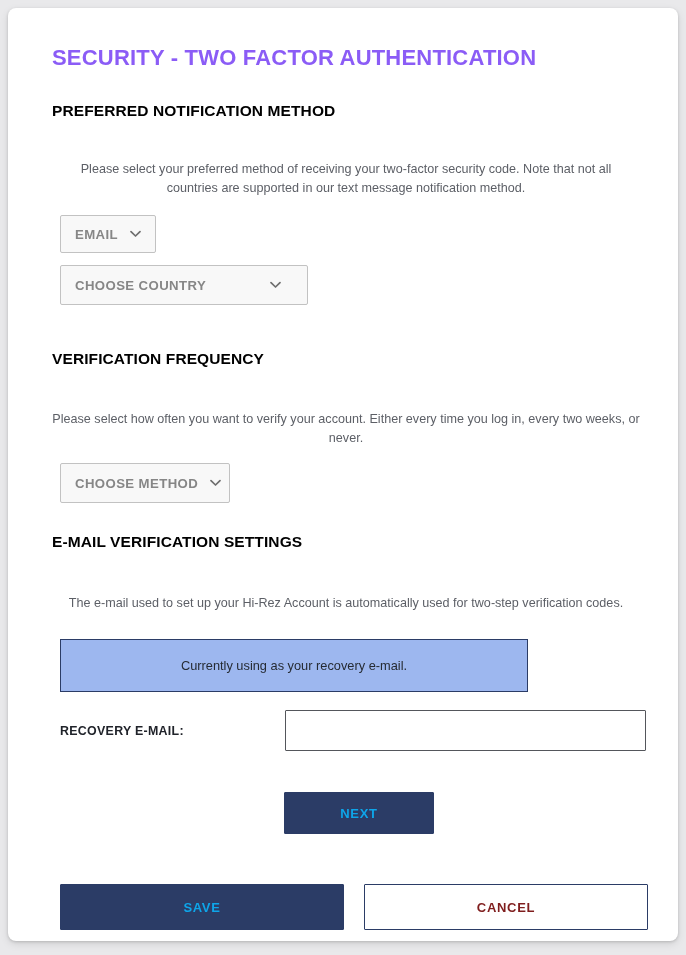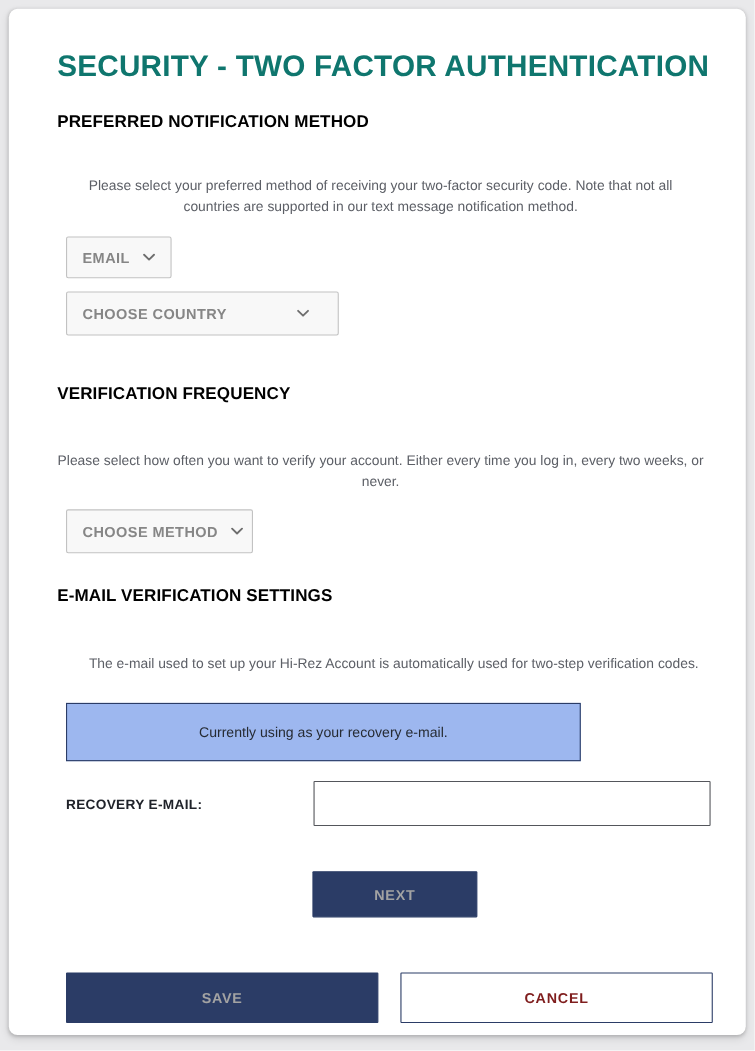--- a/index.html
+++ b/index.html
@@ -31,24 +31,24 @@
     top: 0;
     width: 590px;
     height: 100%;
   }
 
   
   .page-title {
     position: absolute;
     left: 0;
     top: 37px;
-    font-size: 27px;
+    font-size: 22px;
     font-weight: bold;
     letter-spacing: 0.2px;
-    color: #0f766e;
+    color: #8b5cf6;
     white-space: nowrap;
   }
   .section-heading {
     position: absolute;
     left: 0;
     font-size: 15.5px;
     font-weight: bold;
     letter-spacing: 0.1px;
     color: #000000;
     white-space: nowrap;
@@ -69,21 +69,21 @@
     left: 13px;
     top: 152px;
     width: 562px;
   }
   #p-frequency {
     left: 0px;
     top: 402px;
     width: 588px;
   }
   #p-emailsettings {
-    left: 12px;
+    left: 0px;
     top: 586px;
     width: 588px;
   }
 
   
   .select-box {
     position: absolute;
     background: #f8f8f8;
     border: 1px solid #c2c2c2;
     border-radius: 2px;
@@ -170,21 +170,21 @@
     font-size: 13px;
     font-weight: bold;
     letter-spacing: 0.7px;
     cursor: pointer;
     border: 1px solid transparent;
     border-radius: 1px;
     font-family: "Liberation Sans", sans-serif;
   }
   .btn-primary {
     background: #2b3c66;
-    color: #a3a3a3;
+    color: #0ea5e9;
     border-color: #2b3c66;
   }
   .btn-outline {
     background: #ffffff;
     color: #7f1d1d;
     border-color: #2b3c66;
   }
   #btn-next   { left: 232px; top: 784px; width: 150px; height: 42px; }
   #btn-save   { left: 8px;   top: 876px; width: 284px; height: 46px; }
   #btn-cancel { left: 312px; top: 876px; width: 284px; height: 46px; }

